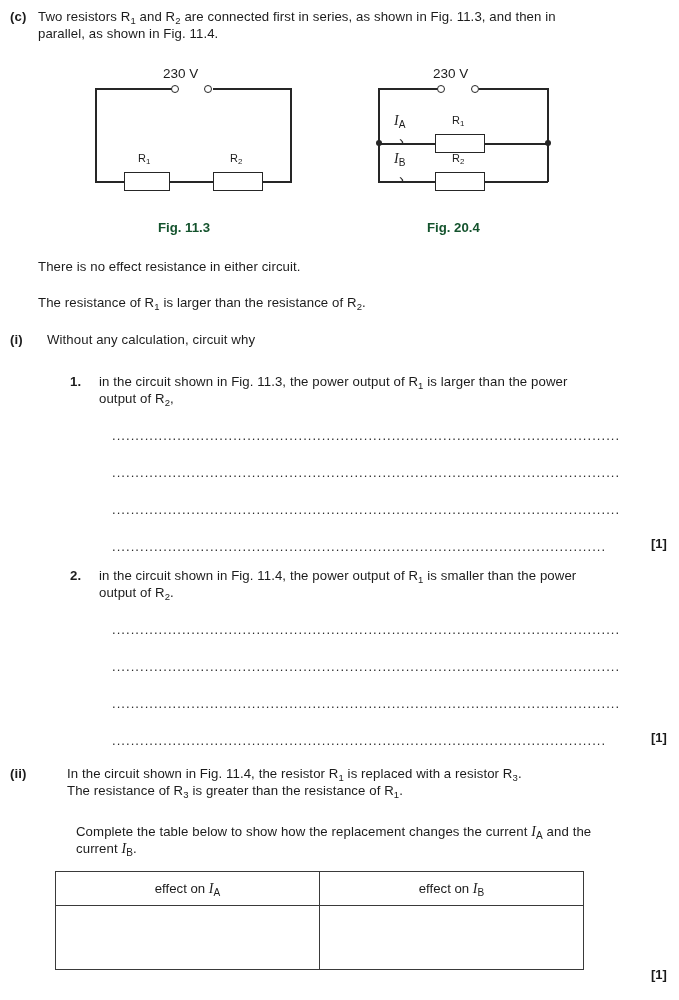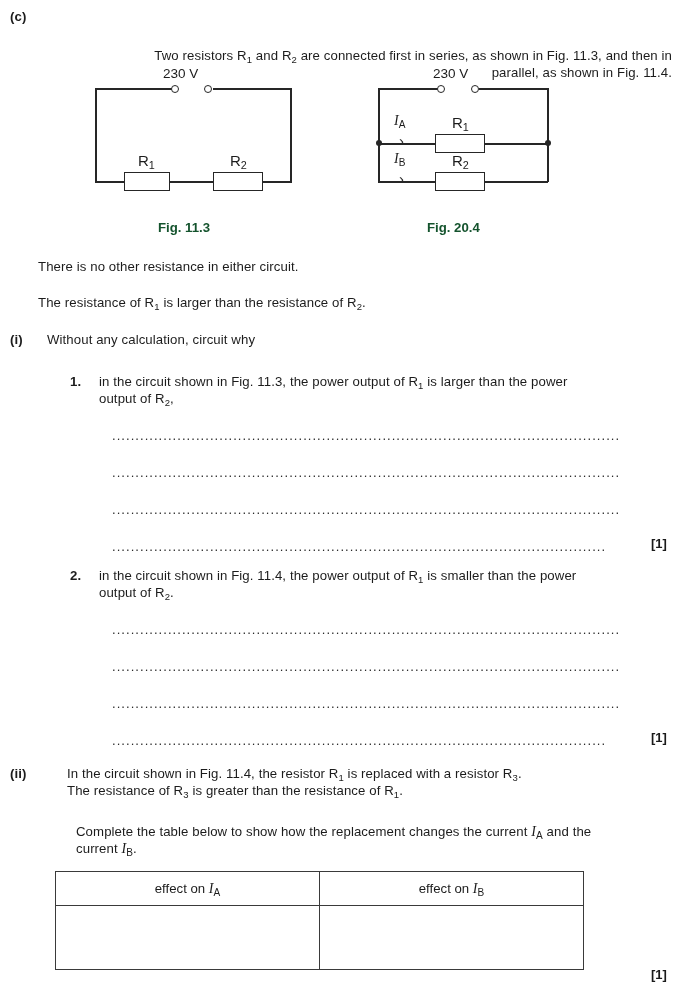--- a/index.html
+++ b/index.html
@@ -32,21 +32,21 @@
   .bold { font-weight: bold; }
   sub {
     font-size: 0.72em;
     vertical-align: -0.28em;
     line-height: 0;
   }
   .ital { font-style: italic; font-family: "Liberation Serif", serif; font-size: 14px; }
 
   
   #part-c-label { left: 10px; top: 8px; }
-  #part-c-text  { left: 38px; top: 8px; width: 634px; text-align: right; margin-top: 39px; }
+  #part-c-text  { left: 38px; top: 8px; width: 634px; text-align: left; }
 
   
   .figure { position: absolute; }
   .wire {
     position: absolute;
     background: #262626;
   }
   .wire.h { height: 1.6px; }
   .wire.v { width: 1.6px; }
   .resbox {
@@ -66,21 +66,21 @@
   }
   .node {
     position: absolute;
     width: 6px;
     height: 6px;
     border-radius: 50%;
     background: #262626;
   }
   .rlabel {
     position: absolute;
-    font-size: 15px;
+    font-size: 11px;
     color: #1c1c1c;
   }
   .vlabel {
     position: absolute;
     font-size: 13.5px;
     color: #1c1c1c;
   }
   .ilabel {
     position: absolute;
     font-size: 14px;
@@ -202,21 +202,21 @@
 
     <div class="ilabel" style="left:394px; top:113px;">I<sub style="font-style:normal;font-family:'Liberation Sans',sans-serif;">A</sub></div>
     <div class="arrowhead" style="left:399px; top:133px;">›</div>
 
     <div class="ilabel" style="left:394px; top:151px;">I<sub style="font-style:normal;font-family:'Liberation Sans',sans-serif;">B</sub></div>
     <div class="arrowhead" style="left:399px; top:171px;">›</div>
 
     <div class="figcaption" style="left:427px; top:220px;">Fig. 20.4</div>
   </div>
 
-  <div class="abs txt" style="left:38px; top:258px;">There is no other resistance in either circuit.</div>
+  <div class="abs txt" style="left:38px; top:258px;">There is no effect resistance in either circuit.</div>
 
   <div class="abs txt" style="left:38px; top:294px;">The resistance of R<sub>1</sub> is larger than the resistance of R<sub>2</sub>.</div>
 
   <div class="abs txt bold" style="left:10px; top:331px;">(i)</div>
   <div class="abs txt" style="left:47px; top:331px;">Without any calculation, circuit why</div>
 
   <div class="abs txt bold" style="left:70px; top:373px;">1.</div>
   <div class="abs txt" style="left:99px; top:373px; width:575px;">
     in the circuit shown in Fig. 11.3, the power output of R<sub>1</sub> is larger than the power<br>output of R<sub>2</sub>,
   </div>

